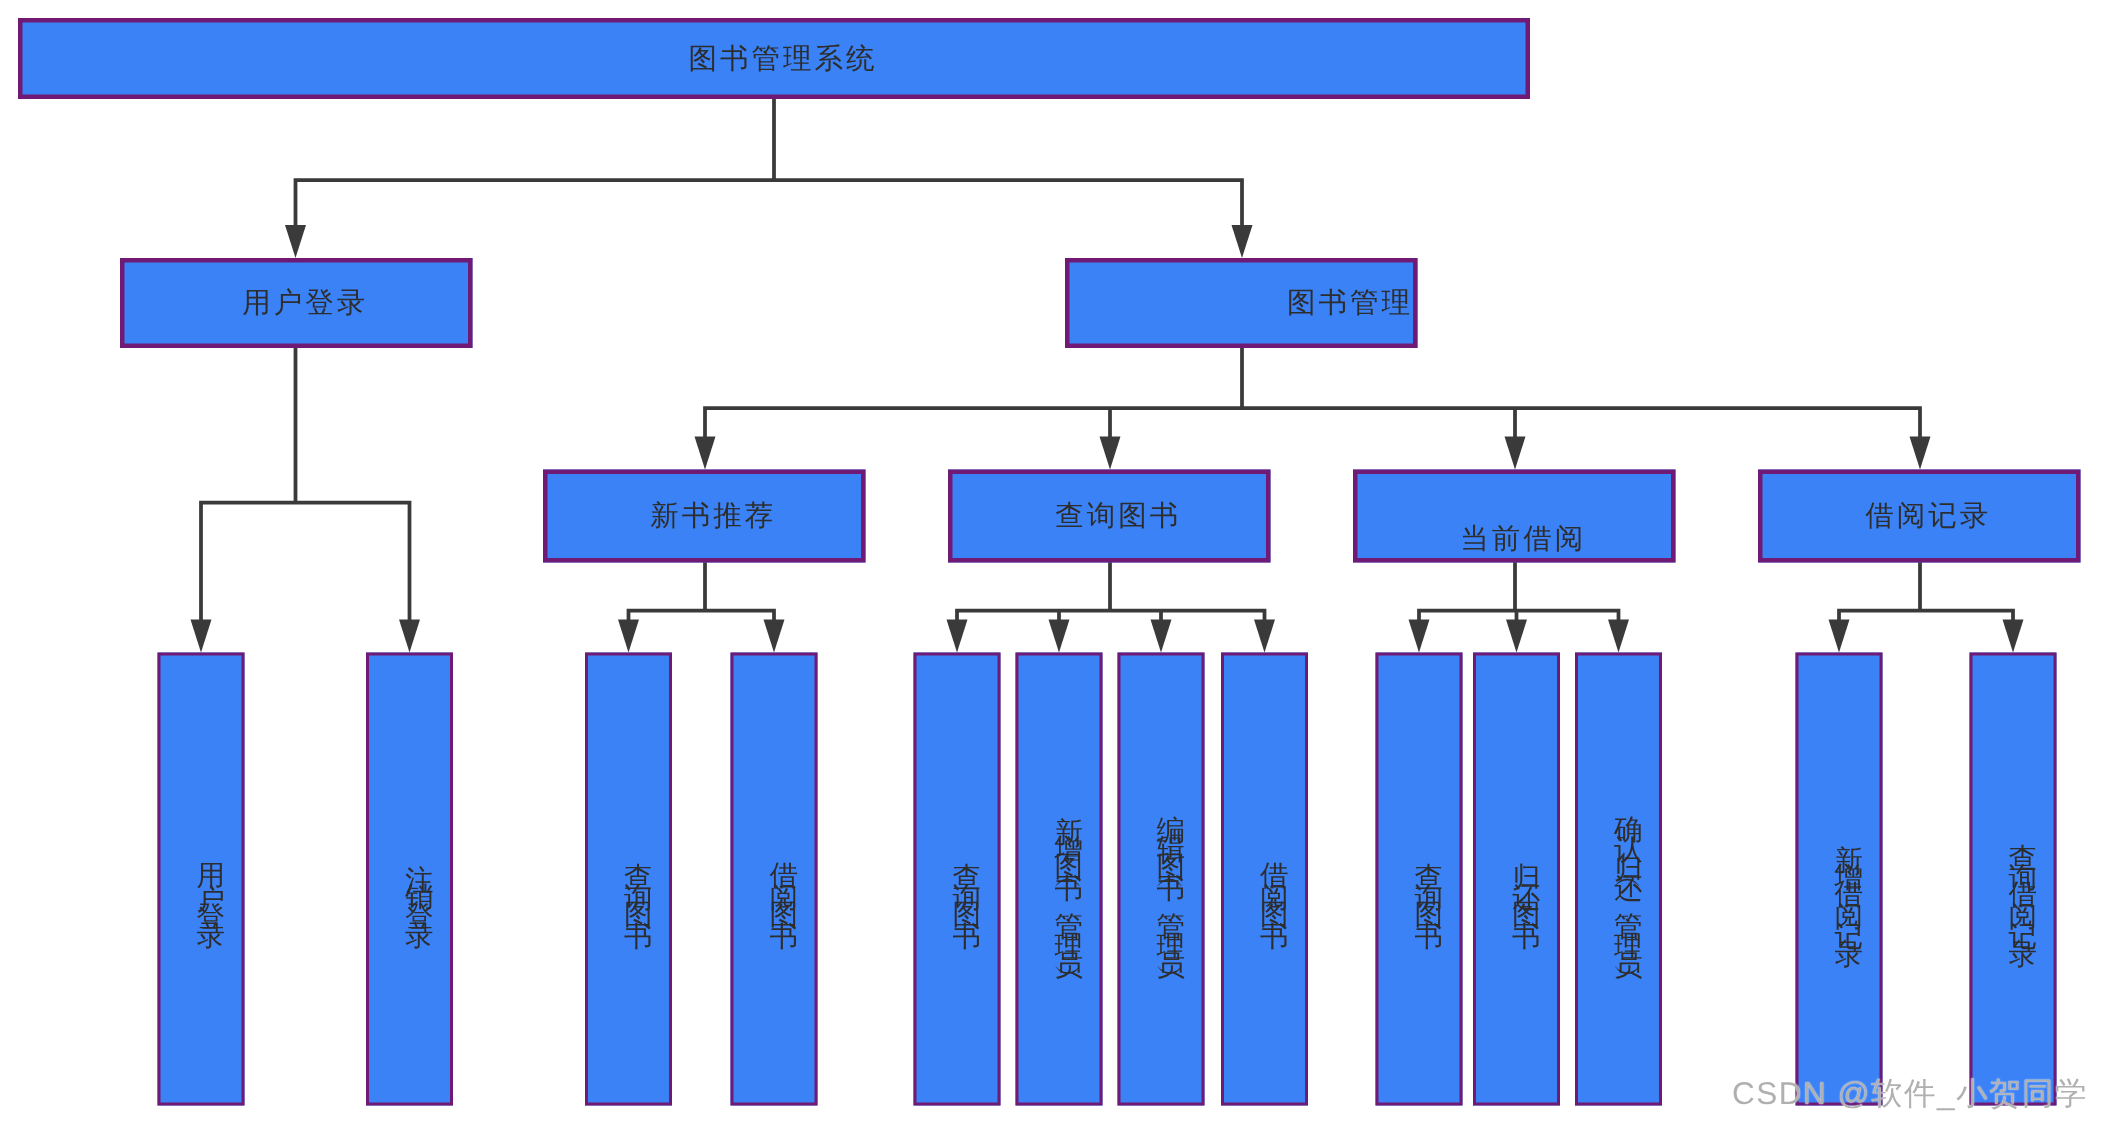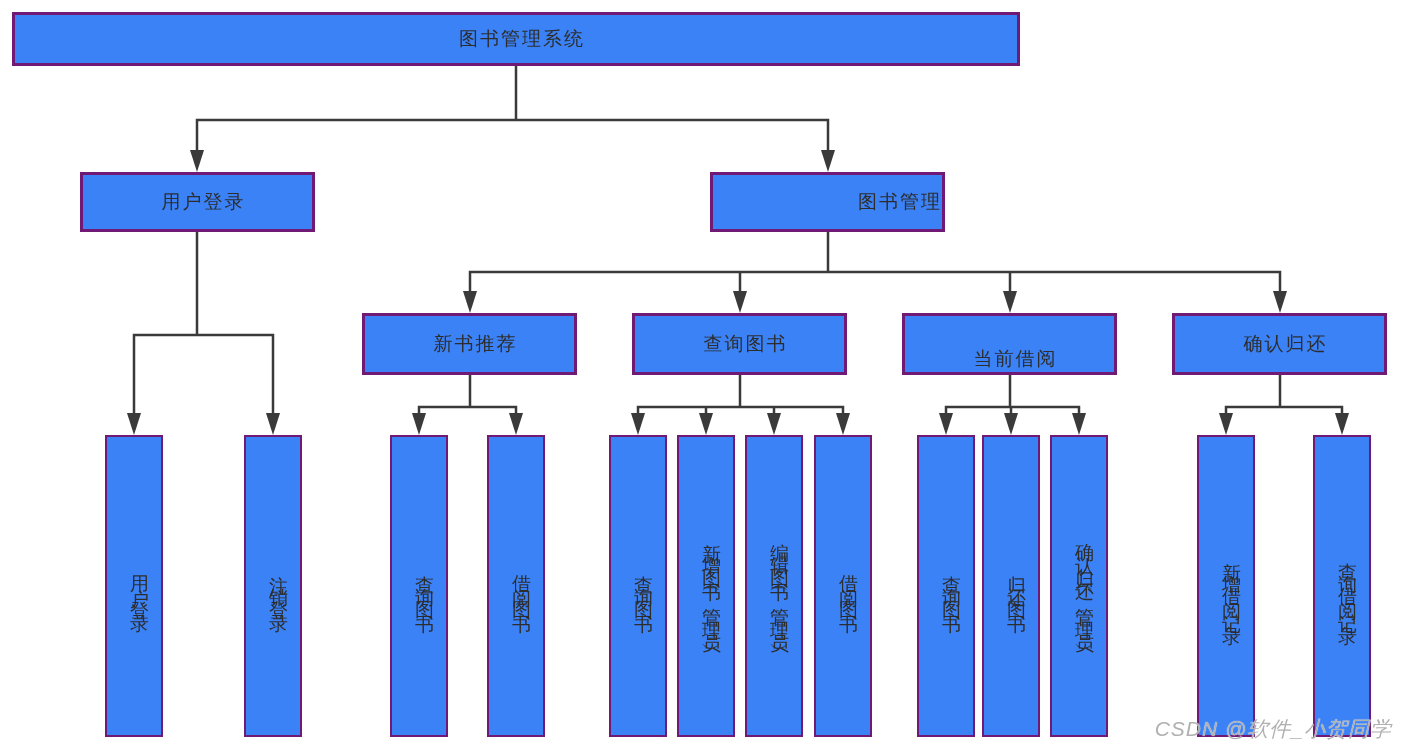--- a/index.html
+++ b/index.html
@@ -63,21 +63,20 @@
   .watermark {
     position: absolute;
     right: 13px;
     top: 715px;
     font-size: 21px;
     color: #b0b0b0;
     letter-spacing: 1px;
     white-space: nowrap;
     z-index: 3;
     text-shadow: 0 0 1px #ffffff;
-    font-style: italic;
   }
 </style>
 </head>
 <body>
 
 <div id="canvas">
 
   <svg id="connectors" viewBox="0 0 1405 747" xmlns="http://www.w3.org/2000/svg">
     <g stroke="#3a3a3a" stroke-width="2.5" fill="none">
 
@@ -135,21 +134,21 @@
   <div class="node lvl3-node n-new-rec">
     <span>新书推荐</span>
   </div>
   <div class="node lvl3-node n-borrow">
     <span>查询图书</span>
   </div>
   <div class="node lvl3-node n-current">
     <span>当前借阅</span>
   </div>
   <div class="node lvl3-node n-records">
-    <span>确认归还</span>
+    <span>借阅记录</span>
   </div>
 
   <div class="node leaf lx1">
     <span>用户登录</span>
   </div>
   <div class="node leaf lx2">
     <span>注销登录</span>
   </div>
 
   <div class="node leaf lx3">

